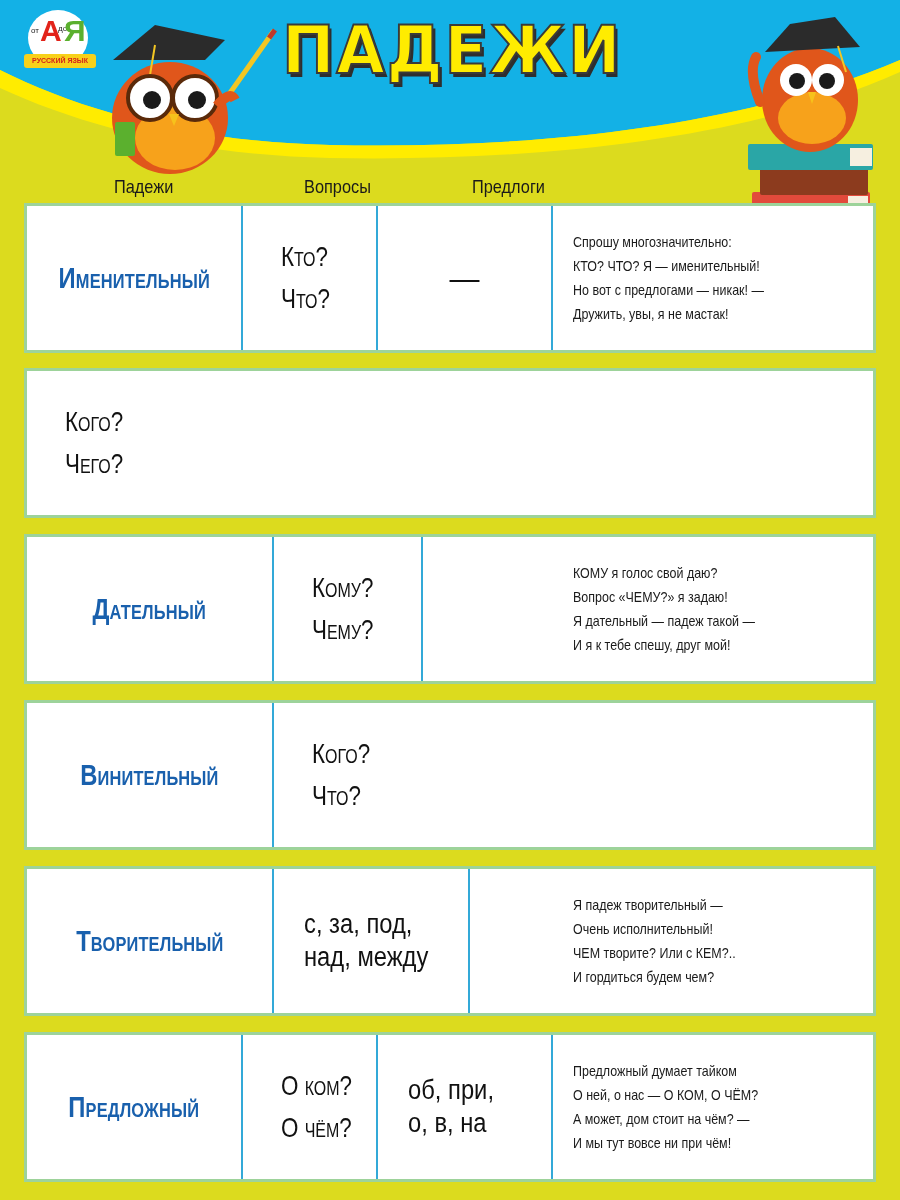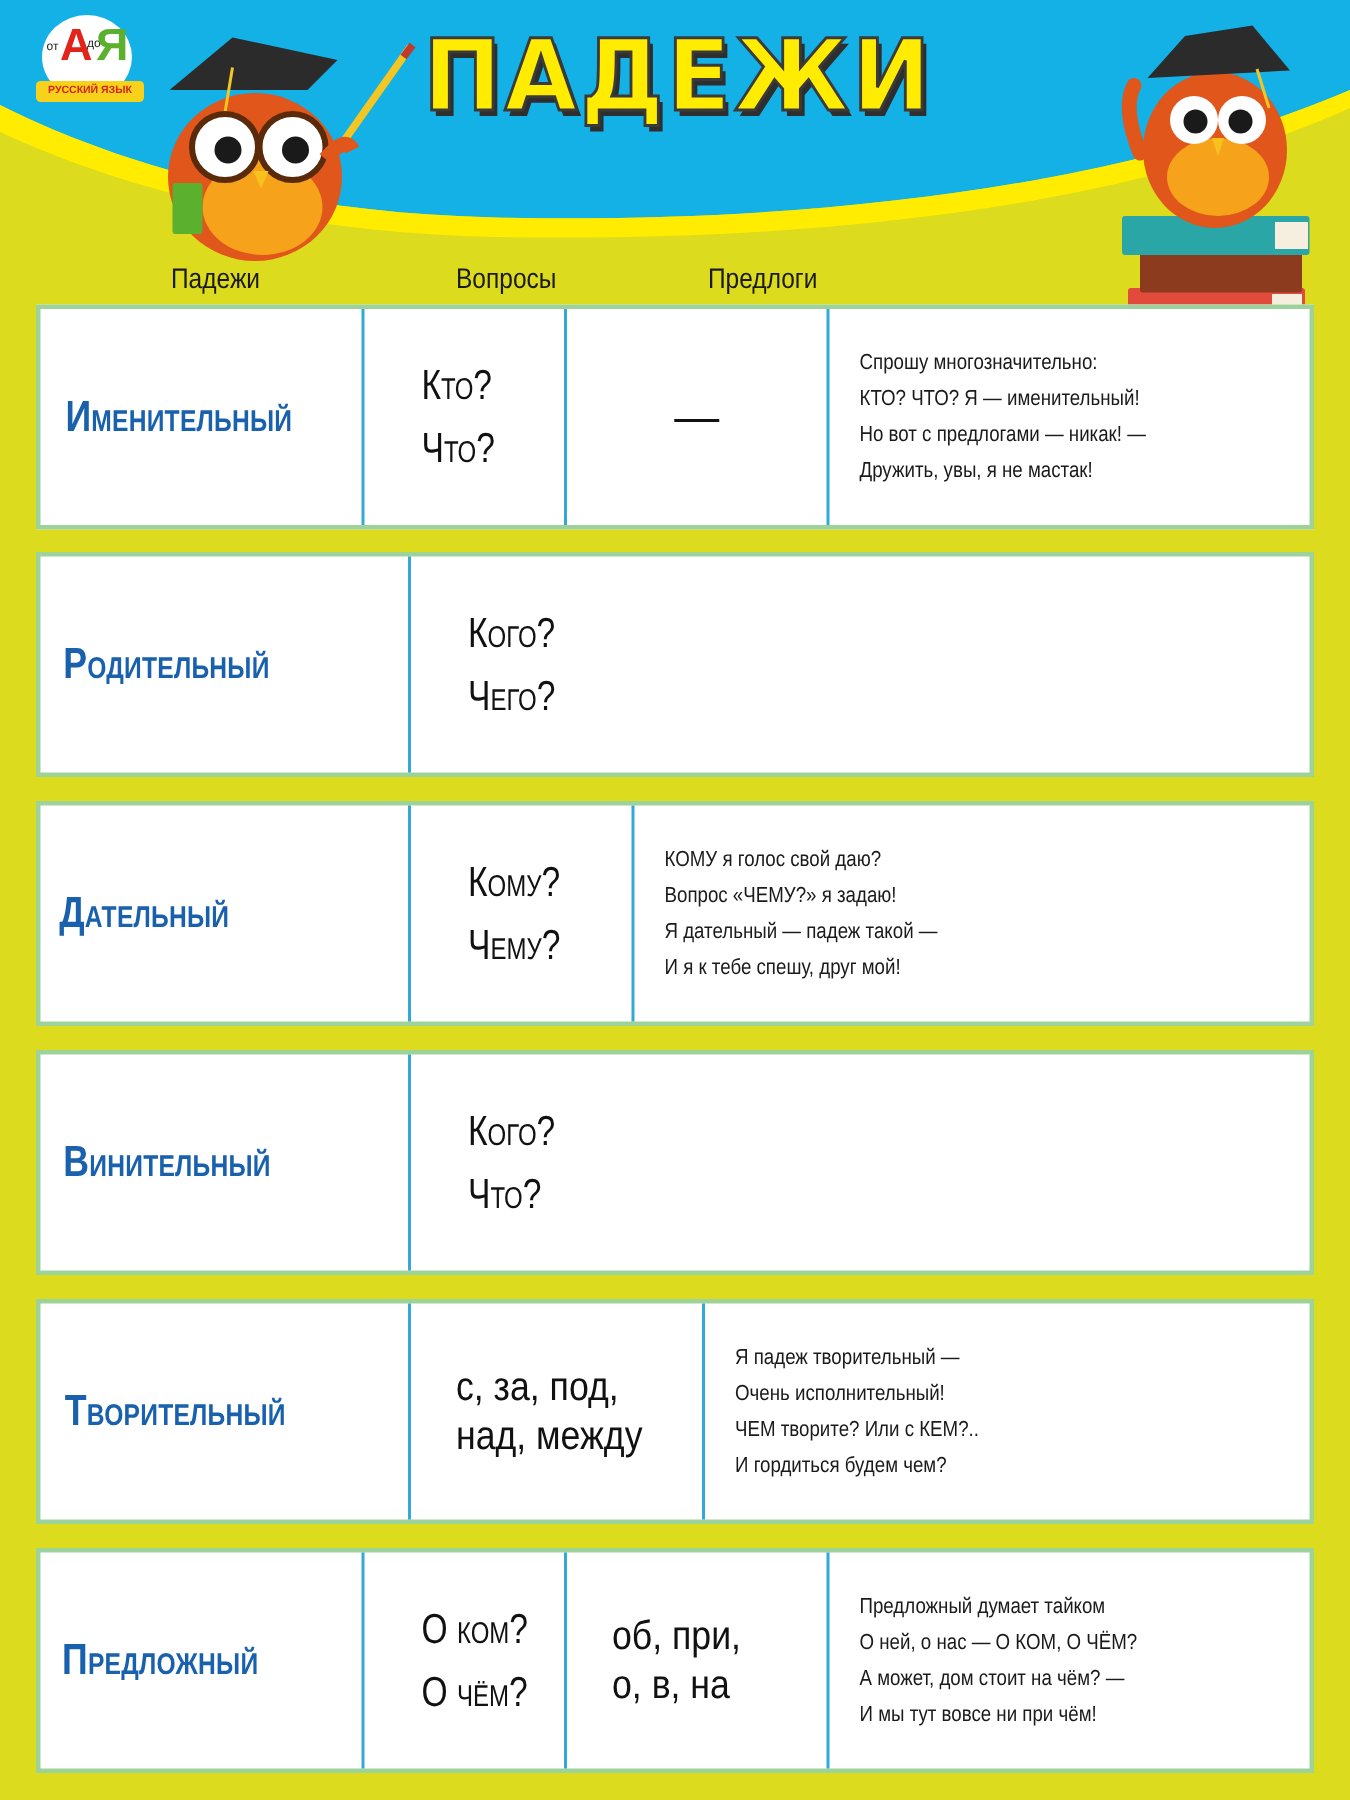--- a/index.html
+++ b/index.html
@@ -53,24 +53,24 @@
   .row {
     position: absolute; left: 0; width: 852px; height: 150px;
     background: #fff; border: 3px solid #9dd39a; box-sizing: border-box;
     display: flex;
   }
   .cell {
     position: relative; height: 100%; box-sizing: border-box;
     display: flex; align-items: center;
   }
   .cell + .cell { border-left: 2px solid #33a9d8; }
-  .c-case { width: 245px; }
+  .c-case { width: 245px; justify-content: center; }
   .c-q { width: 149px; padding-left: 38px; }
   .c-prep { width: 196px; padding-left: 30px; }
-  .c-poem { flex: 1; padding-left: 20px; }
+  .c-poem { flex: 1; padding-left: 20px; justify-content: flex-end; }
   .case-name {
     font-family: "Liberation Sans", sans-serif; font-weight: bold;
     font-size: 29px; color: #1960ad; font-variant: small-caps;
     transform: scaleX(0.82); white-space: nowrap; letter-spacing: 0.2px;
   }
   .q {
     font-family: "Liberation Sans", sans-serif; font-size: 28px; color: #111;
     line-height: 42px; transform: scaleX(0.80); transform-origin: left center;
     white-space: pre-line; font-variant: small-caps;
   }
@@ -159,23 +159,20 @@
       </div>
     <div class="cell c-poem">
         <span class="poem">Спрошу многозначительно:
 КТО? ЧТО? Я — именительный!
 Но вот с предлогами — никак! —
 Дружить, увы, я не мастак!</span>
       </div>
   </div>
 
   <div class="row" style="top:165px">
-    <div class="cell c-case">
-        <span class="case-name">Родительный</span>
-      </div>
     <div class="cell c-q">
         <span class="q">Кого?
 Чего?</span>
       </div>
   </div>
 
   <div class="row" style="top:331px">
     <div class="cell c-case">
         <span class="case-name">Дательный</span>
       </div>

